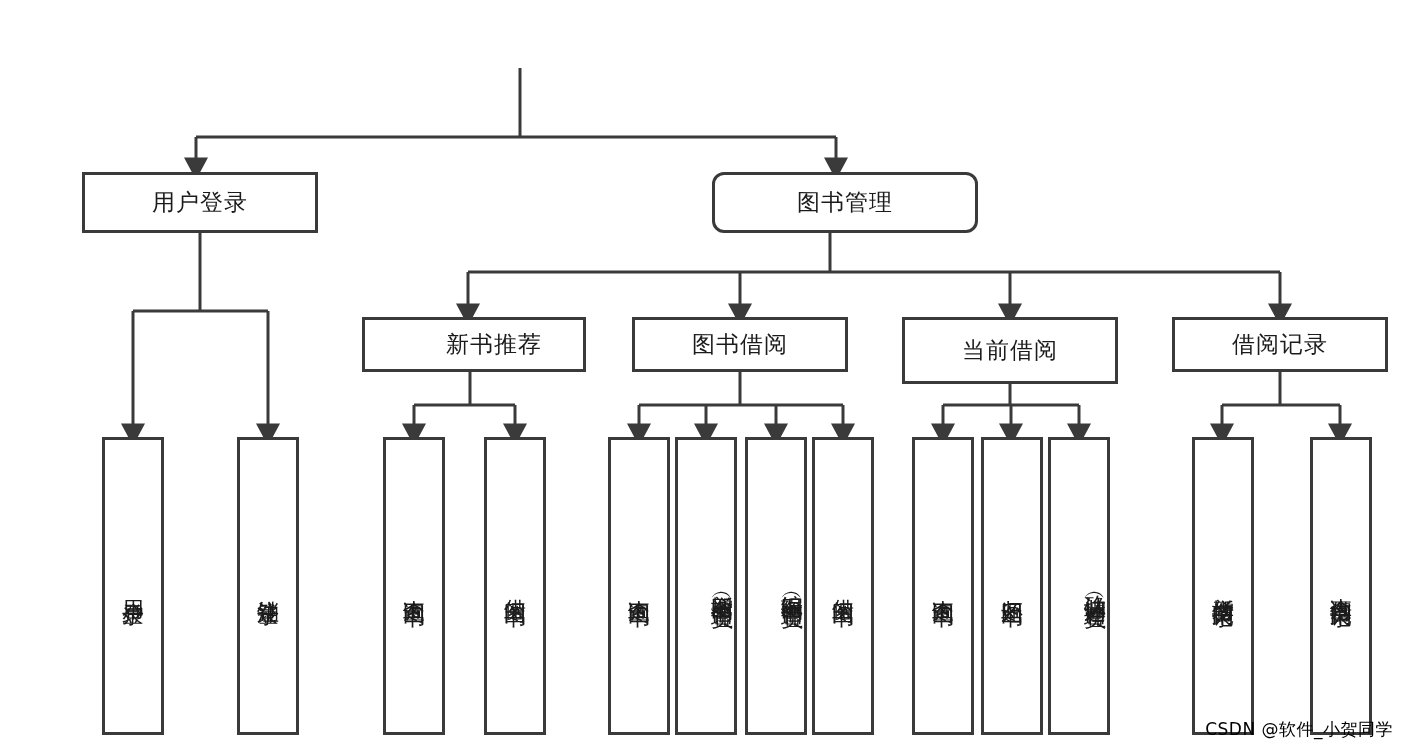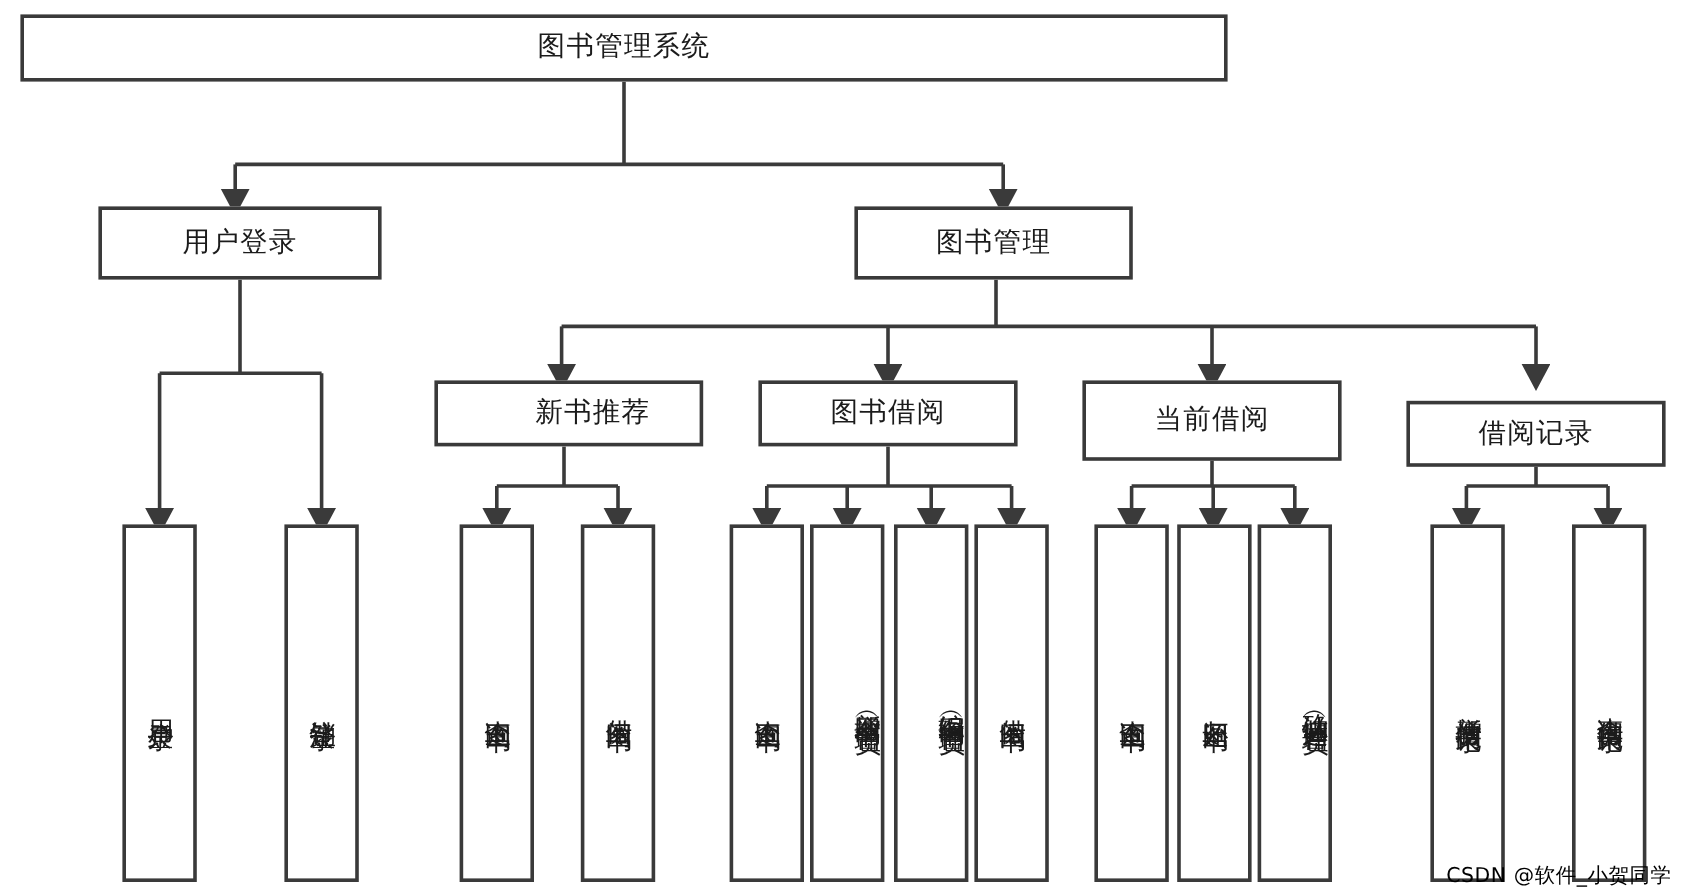--- a/index.html
+++ b/index.html
@@ -120,41 +120,38 @@
       <path d="M1011,405 L1011,430" marker-end="url(#arrow)"></path>
       <path d="M1079,405 L1079,430" marker-end="url(#arrow)"></path>
 
       <path d="M1280,372 L1280,405"></path>
       <path d="M1222,405 L1340,405"></path>
       <path d="M1222,405 L1222,430" marker-end="url(#arrow)"></path>
       <path d="M1340,405 L1340,430" marker-end="url(#arrow)"></path>
     </g>
   </svg>
 
-  <div class="node root horiz" style="left:17px; top:12px; width:1006px; height:56px;">
-    <span>图书管理系统</span>
-  </div>
 
   <div class="node horiz" style="left:82px; top:172px; width:236px; height:61px;">
     <span>用户登录</span>
   </div>
-  <div class="node horiz" style="left:712px; top:172px; width:232px; height:61px;">
+  <div class="node horiz" style="left:712px; top:172px; width:266px; height:61px;border-radius:12px;">
     <span>图书管理</span>
   </div>
 
   <div class="node horiz" style="left:362px; top:317px; width:224px; height:55px;padding-left:40px;">
     <span>新书推荐</span>
   </div>
   <div class="node horiz" style="left:632px; top:317px; width:216px; height:55px;">
     <span>图书借阅</span>
   </div>
   <div class="node horiz" style="left:902px; top:317px; width:216px; height:67px;">
     <span>当前借阅</span>
   </div>
-  <div class="node horiz" style="left:1172px; top:334px; width:216px; height:55px;">
+  <div class="node horiz" style="left:1172px; top:317px; width:216px; height:55px;">
     <span>借阅记录</span>
   </div>
 
   <div class="node vert center" style="left:102px; top:437px; width:62px; height:298px;">
     <span class="vtext">用户登录</span>
   </div>
   <div class="node vert center" style="left:237px; top:437px; width:62px; height:298px;">
     <span class="vtext">注销登录</span>
   </div>
 

